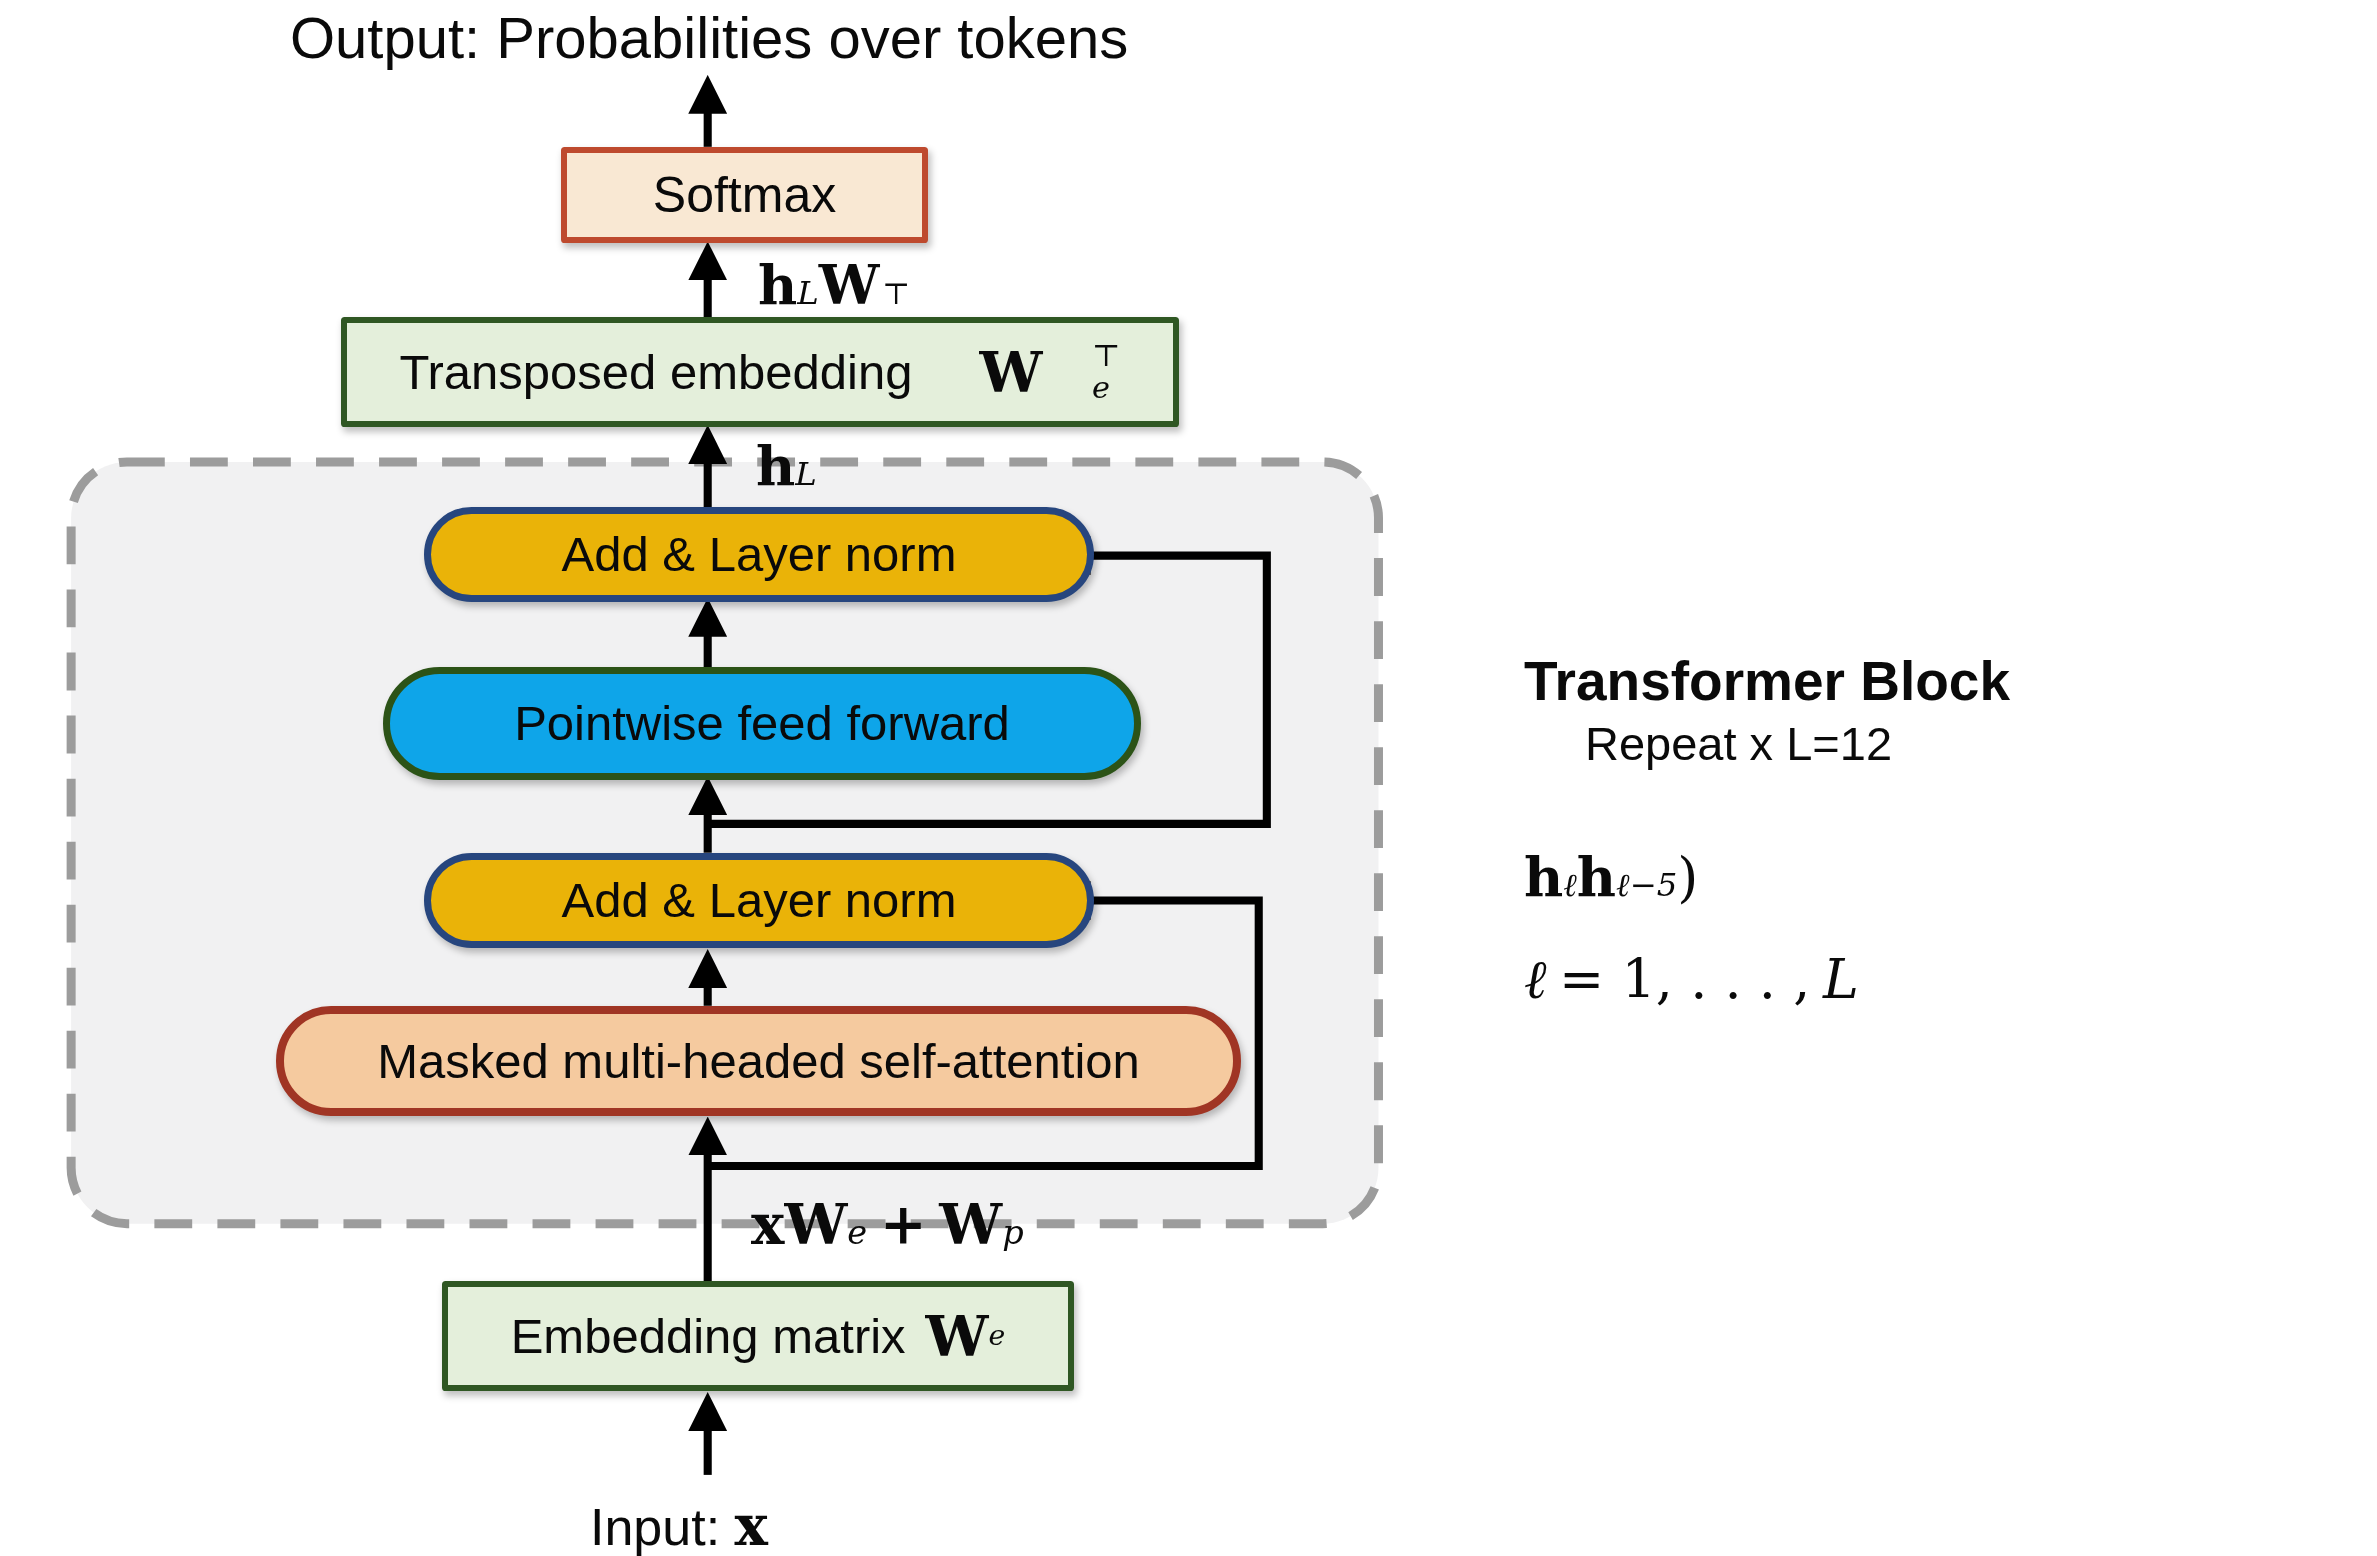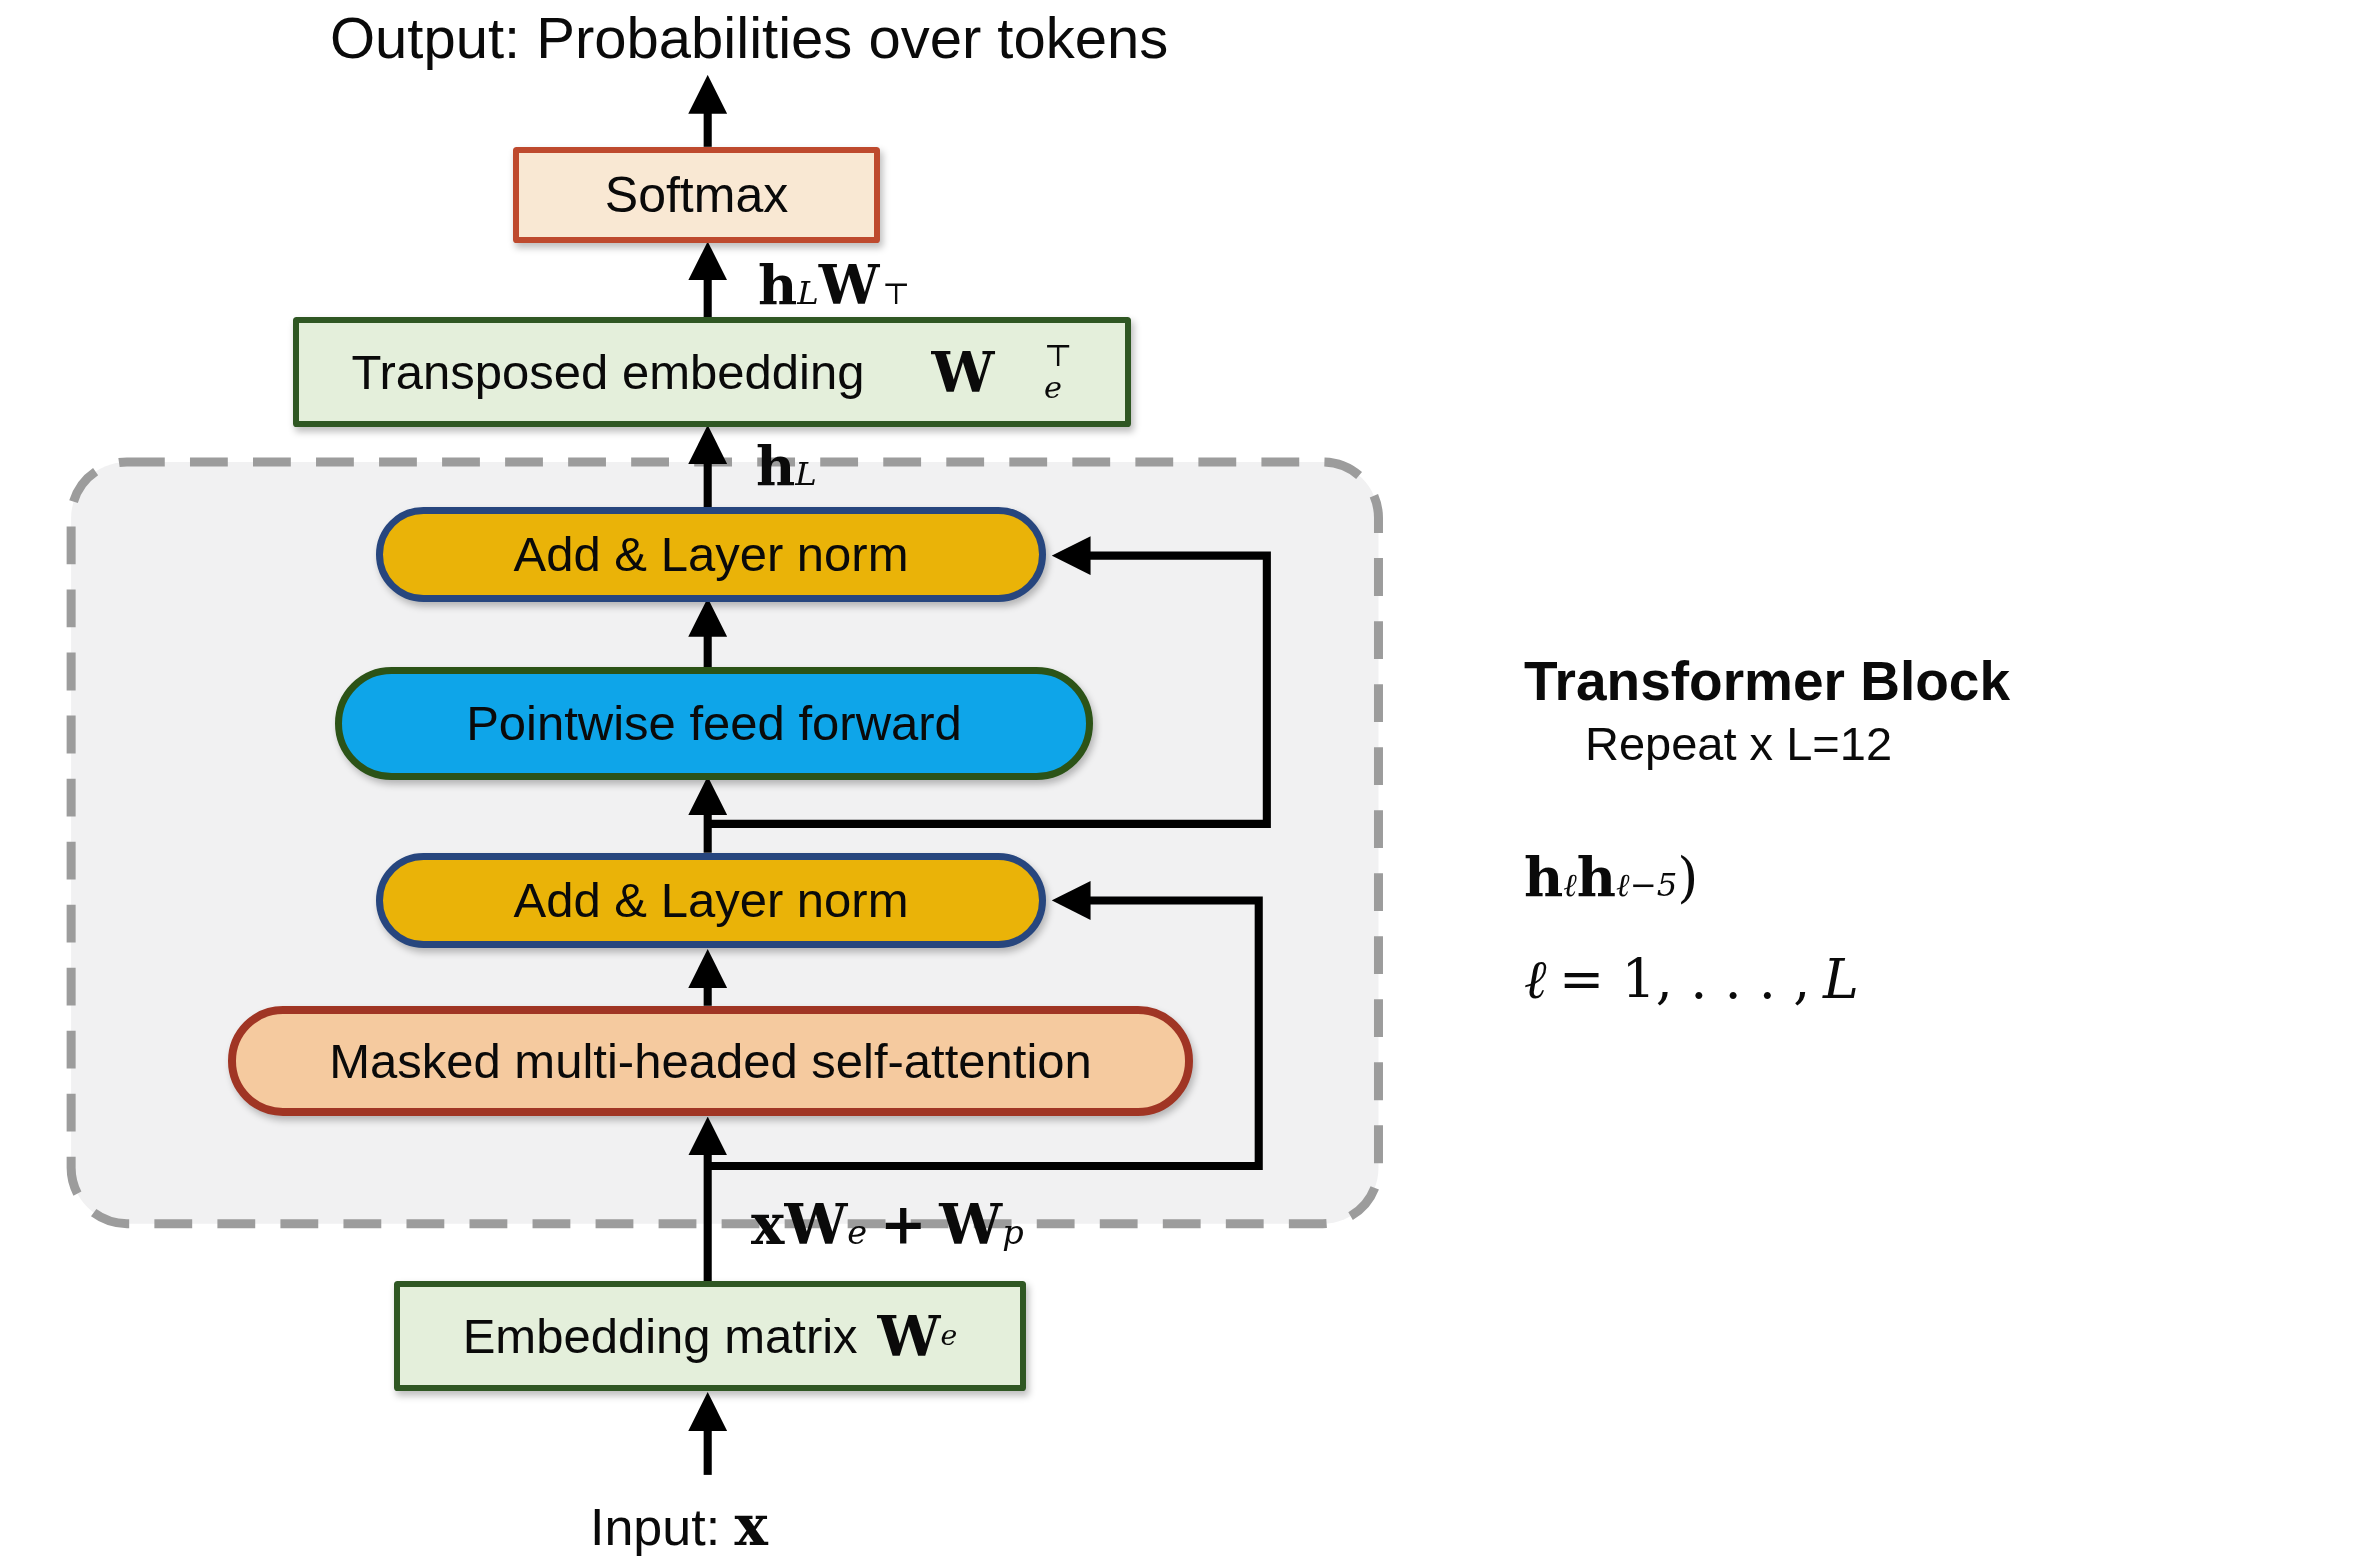--- a/index.html
+++ b/index.html
@@ -6,20 +6,21 @@
   #canvas{
     position:relative;width:2377px;height:1556px;background:#ffffff;overflow:hidden;
     font-family:"Liberation Sans",sans-serif;color:#0a0a0a;
   }
   #connectors{position:absolute;left:0;top:0;}
   .abs{position:absolute;box-sizing:border-box;}
   .node{
     display:flex;align-items:center;justify-content:center;
     font-size:49px;line-height:1;white-space:nowrap;
     box-shadow:2.7px 4.5px 7.2px rgba(0,0,0,0.25);
+    margin-left:48px;
   }
   .rect-node{border-radius:3.6px;}
   .softmax-node{background:#F9E8D3;border:6.3px solid #BE4A2E;font-size:50px;}
   .green-rect{background:#E4EFDB;border:6.3px solid #2F5723;}
   .blue-pill{background:#eab308;border:7.2px solid #27467E;border-radius:54px;}
   .green-pill{background:#0ea5e9;border:7.2px solid #2C5317;border-radius:59px;}
   .orange-pill{background:#F5CA9F;border:8px solid #A03524;border-radius:58px;}
   .caption{font-size:58px;line-height:1;text-align:center;white-space:nowrap;}
   .mb{font-family:"DejaVu Serif",serif;font-weight:bold;font-style:normal;}
   .mit{font-family:"DejaVu Serif",serif;font-style:italic;}
@@ -59,21 +60,21 @@
       <path d="M786 741 L786 677" marker-end="url(#ah)"></path>
       <path d="M786 947 L786 875" marker-end="url(#ah)"></path>
       <path d="M786 915 L1407 915 L1407 617 L1181 617" marker-end="url(#ah)"></path>
       <path d="M786 1117 L786 1067" marker-end="url(#ah)"></path>
       <path d="M786 1295 L1398 1295 L1398 1000 L1181 1000" marker-end="url(#ah)"></path>
       <path d="M786 1423 L786 1253" marker-end="url(#ah)"></path>
       <path d="M786 1638 L786 1559" marker-end="url(#ah)"></path>
     </g>
   </svg>
 
-  <div class="abs caption" style="left:290px;top:9px;width:833px;margin-left:40px;">Output: Probabilities over tokens</div>
+  <div class="abs caption" style="left:290px;top:9px;width:833px;">Output: Probabilities over tokens</div>
 
   <div class="abs node softmax-node rect-node" style="left:513px;top:147px;width:367px;height:96px;">
     <span>Softmax</span>
   </div>
 
   <div class="abs mlabel" style="left:758px;top:258px;">
     <span class="mb">h</span>
       <span class="msub">L</span>
       <span class="mb">W</span>
       <span class="stack">

